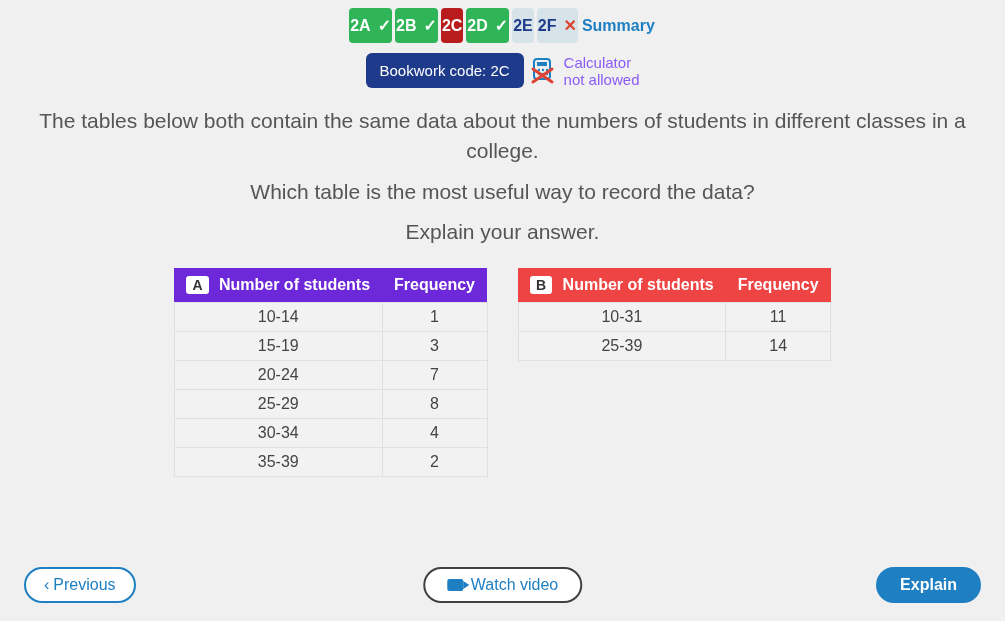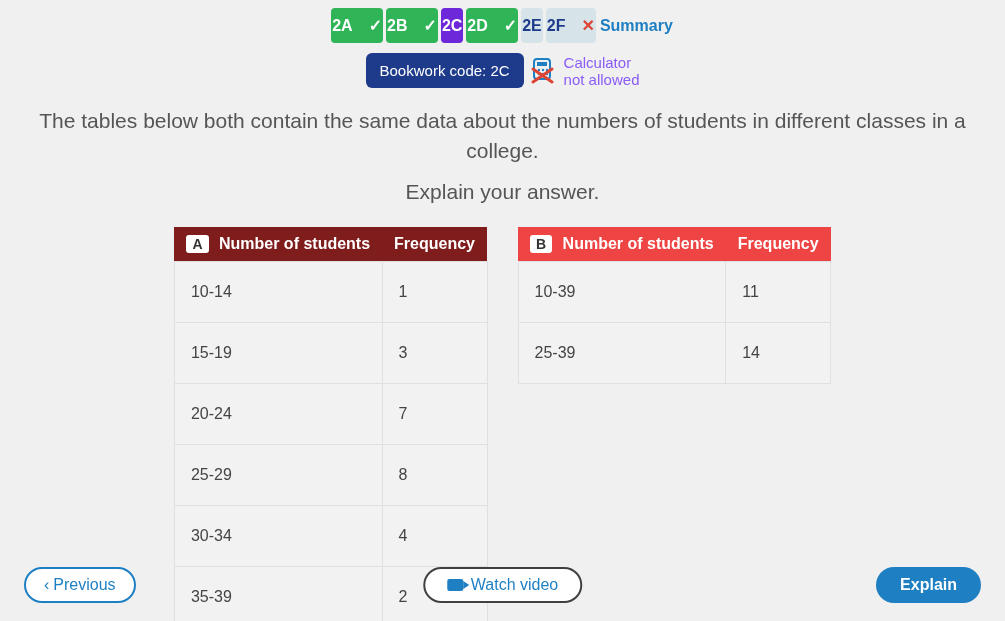--- a/index.html
+++ b/index.html
@@ -17,25 +17,25 @@
   gap: 3px;
   padding: 8px 0 10px;
 }
 .tab {
   padding: 8px 1px;
   border-radius: 4px;
   font-size: 16px;
   font-weight: 600;
   display: flex;
   align-items: center;
-  gap: 16px;
+  gap: 7px;
   cursor: pointer;
 }
 .tab-green { background: #2fb457; color: #fff; }
-.tab-navy { background: #6d28d9; color: #fff; }
+.tab-navy { background: #b91c1c; color: #fff; }
 .tab-light { background: #d6e4ea; color: #1e3a8a; }
 .tab-summary { background: transparent; color: #1e7fc2; }
 .check { color: #fff; font-weight: bold; }
 .cross { color: #d43; font-weight: bold; }
 
 .meta-row {
   display: flex;
   justify-content: center;
   align-items: center;
   gap: 6px;
@@ -81,37 +81,37 @@
 table {
   border-collapse: collapse;
   font-size: 16px;
 }
 th {
   color: #fff;
   padding: 8px 12px;
   font-weight: 600;
   text-align: center;
 }
-.thA { background: #7f1d1d; }
+.thA { background: #6d28d9; }
 .thB { background: #ef4444; }
 .badge {
   display: inline-block;
   background: #fff;
   color: #333;
   border-radius: 3px;
   padding: 1px 6px;
   font-weight: bold;
   margin-right: 6px;
   font-size: 14px;
 }
 td {
   background: #f2f2f2;
   border: 1px solid #e0e0e0;
-  padding: 21px 16px;
-  text-align: left;
+  padding: 5px 16px;
+  text-align: center;
   color: #444;
 }
 
 .footer {
   position: absolute;
   bottom: 18px;
   left: 0; right: 0;
   display: flex;
   justify-content: space-between;
   align-items: center;
@@ -219,20 +219,21 @@
     </span>
     <div>
       <div>Calculator</div>
       <div>not allowed</div>
     </div>
   </div>
 </div>
 
 <div class="question">
   <p>The tables below both contain the same data about the numbers of students in different classes in a college.</p>
+  <p>Which table is the most useful way to record the data?</p>
   <p>Explain your answer.</p>
 </div>
 
 <div class="tables">
   <table>
     <tbody>
         <tr>
       <th class="thA">
         <span class="badge">A</span>
         <span>Number of students</span>
@@ -269,21 +270,21 @@
   <table>
     <tbody>
         <tr>
       <th class="thB">
         <span class="badge">B</span>
         <span>Number of students</span>
       </th>
       <th class="thB">Frequency</th>
     </tr>
     <tr>
-          <td>10-39</td>
+          <td>10-31</td>
           <td>11</td>
         </tr>
     <tr>
           <td>25-39</td>
           <td>14</td>
         </tr>
   </tbody>
     </table>
 </div>
 

